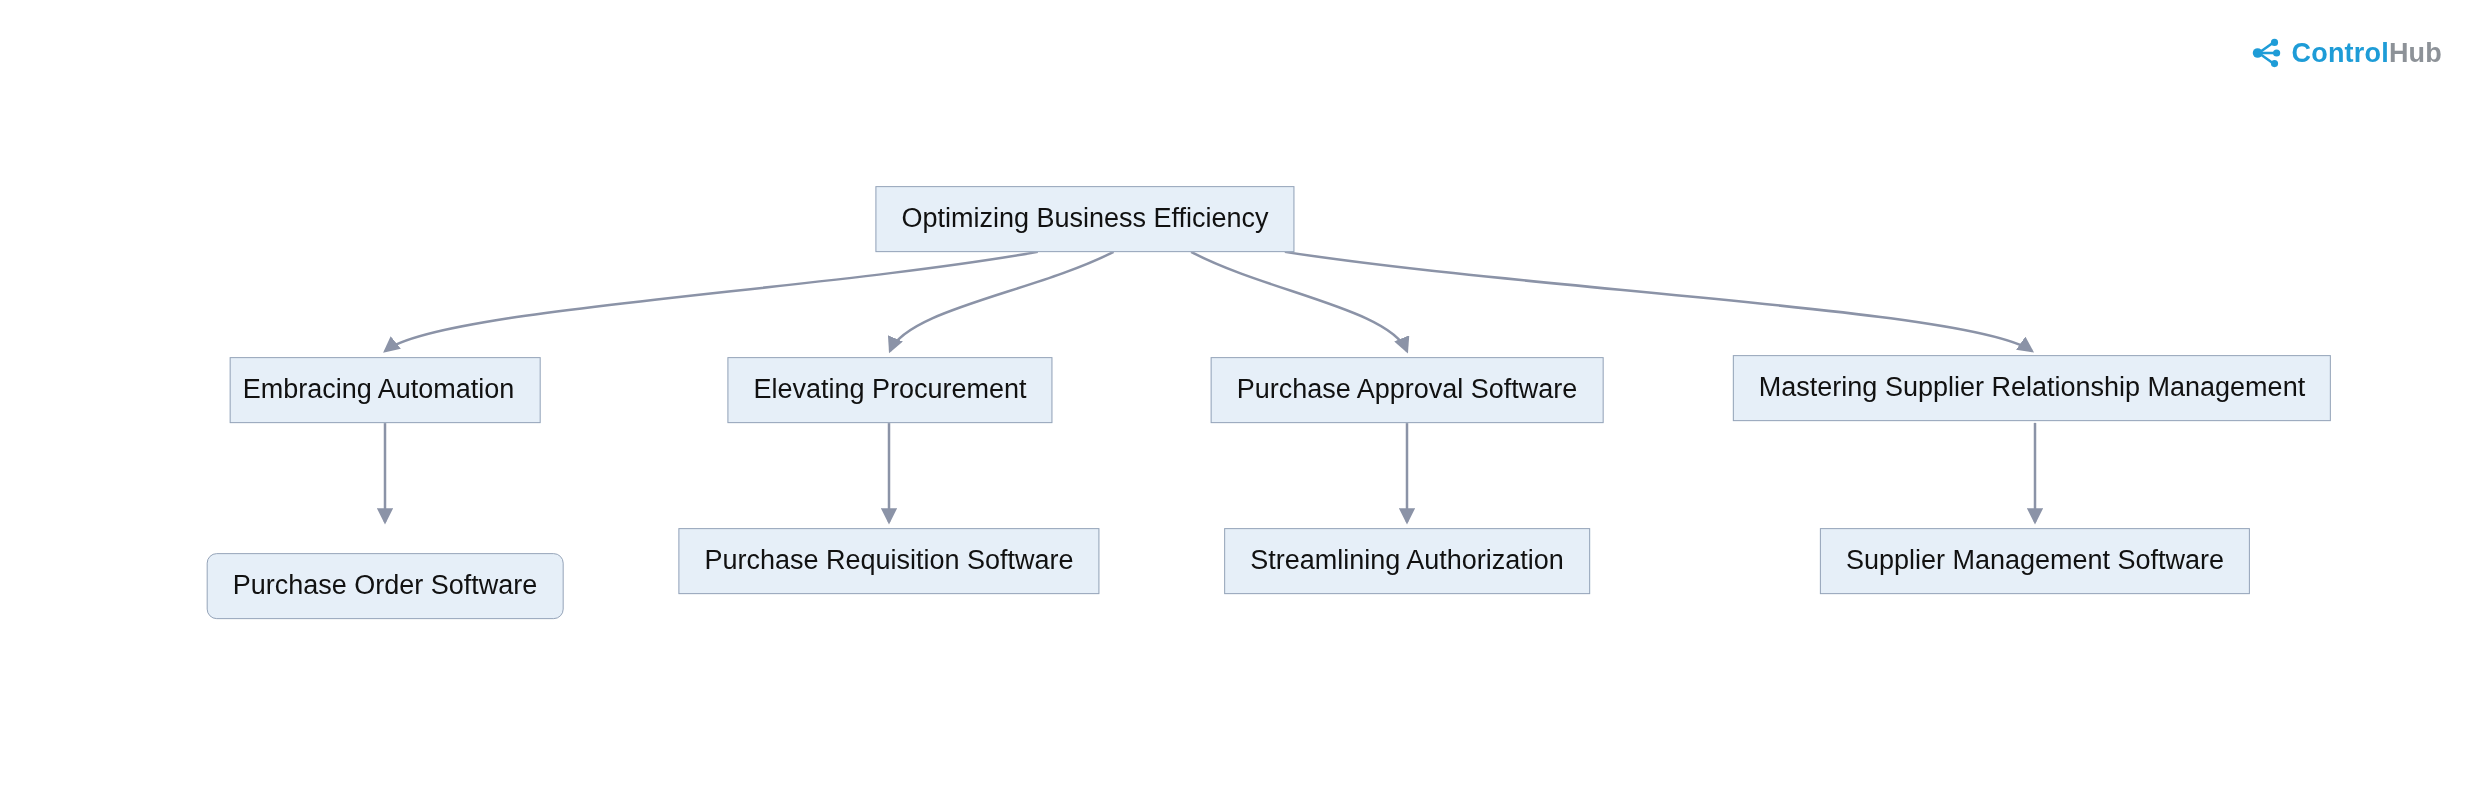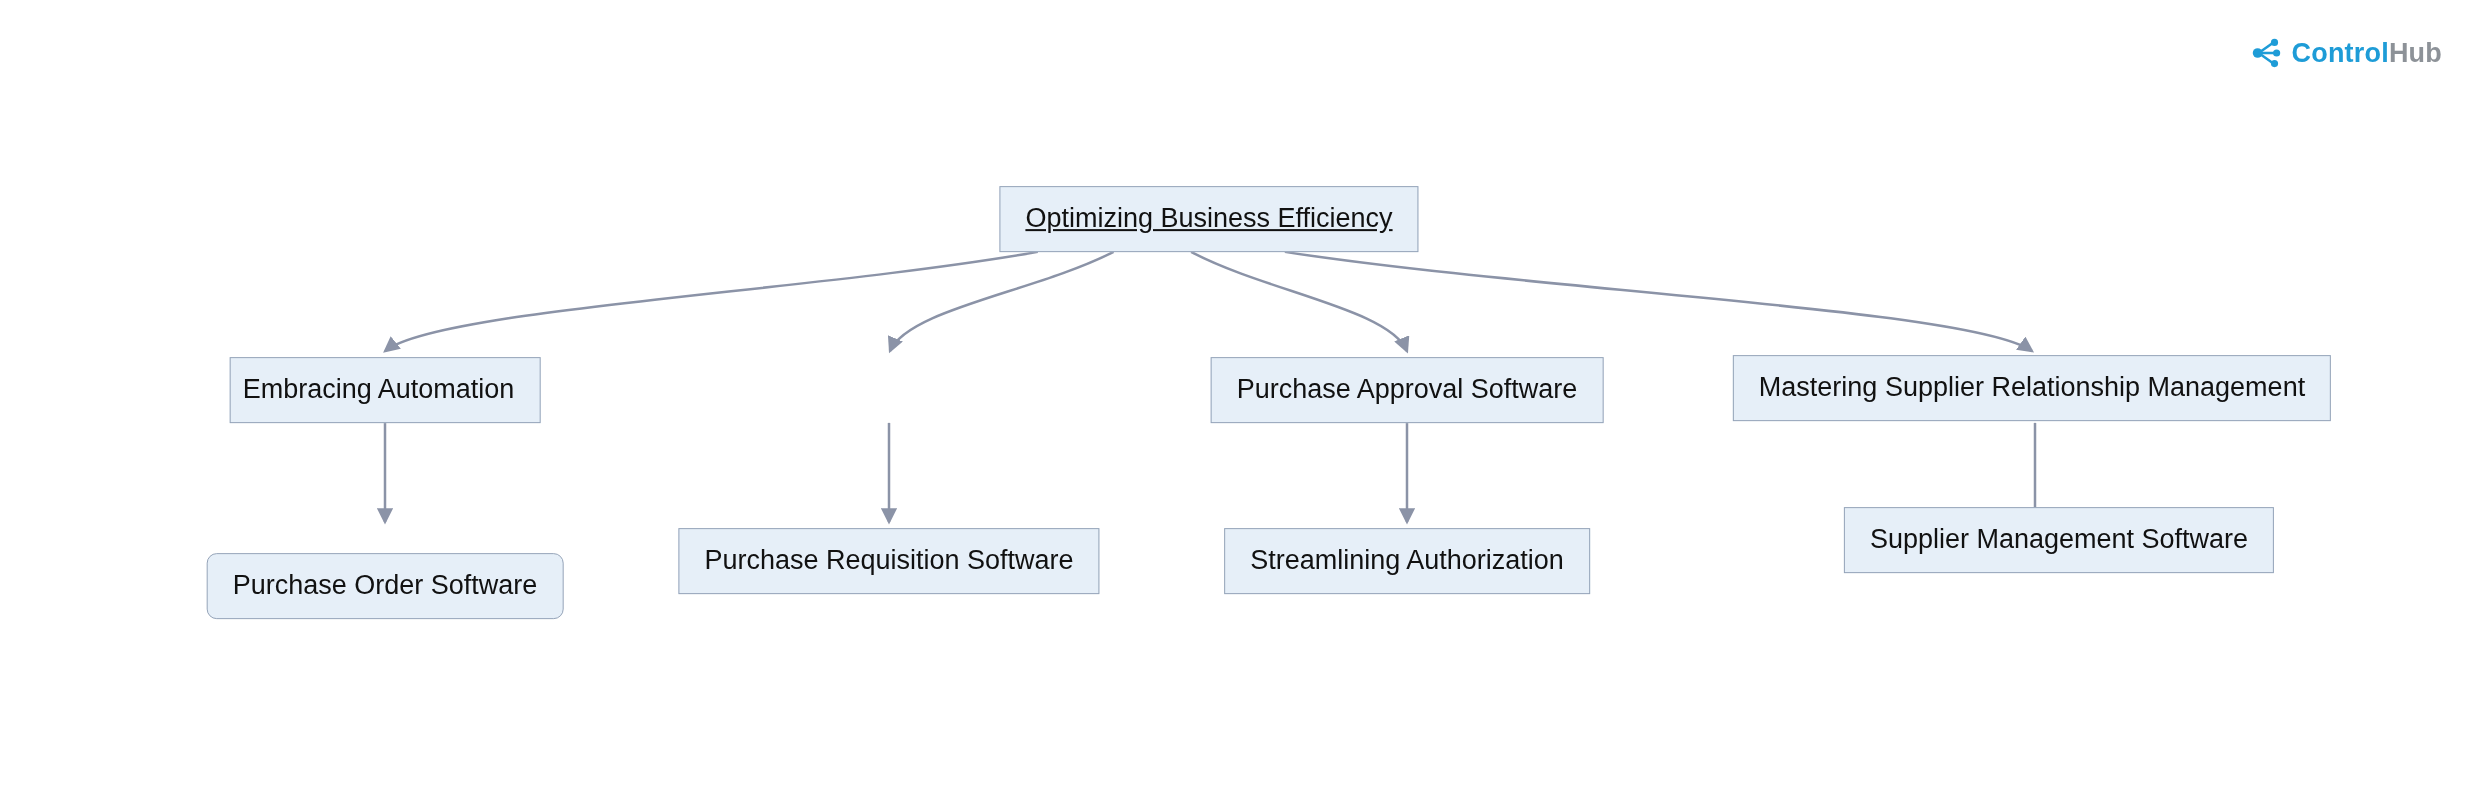--- a/index.html
+++ b/index.html
@@ -37,29 +37,29 @@
     border: 1.6px solid var(--node-border, #94A3B8);
     padding: 15px 25px;
     font-size: 27px;
     line-height: 1.25;
     color: #111111;
     white-space: nowrap;
     text-align: center;
     box-sizing: border-box;
   }
   
-  #node-root  { left: 1209px; top: 219px; text-decoration: underline; }
+  #node-root  { left: 1085px; top: 219px; }
   #node-l2-0  { left:  385px; top: 390px; padding-left: 12px; }
   #node-l2-1  { left:  890px; top: 390px; }
   #node-l2-2  { left: 1407px; top: 390px; }
   #node-l2-3  { left: 2032px; top: 388px; }
   #node-l3-0  { left:  385px; top: 586px; border-radius: 10px; }
   #node-l3-1  { left:  889px; top: 561px; }
   #node-l3-2  { left: 1407px; top: 561px; }
-  #node-l3-3  { left: 2035px; top: 540px; margin-left: 24px; }
+  #node-l3-3  { left: 2035px; top: 561px; }
 
   .logo {
     position: absolute;
     top: 34px;
     right: 38px;
     display: flex;
     align-items: center;
     gap: 8px;
     text-align: right;
   }
@@ -91,20 +91,21 @@
         <path d="M 889 422.875 L 889 522.125" class="edge" marker-end="url(#arrow)"></path>
         <path d="M 1407 422.875 L 1407 522.125" class="edge" marker-end="url(#arrow)"></path>
         <path d="M 2035 422.875 L 2035 522.125" class="edge" marker-end="url(#arrow)"></path>
       </g>
   </svg>
 
   <div class="node" id="node-root">Optimizing Business Efficiency</div>
 
   <div class="node" id="node-l2-0">Embracing Automation</div>
 
+  <div class="node" id="node-l2-1">Elevating Procurement</div>
 
   <div class="node" id="node-l2-2">Purchase Approval Software</div>
 
   <div class="node" id="node-l2-3">Mastering Supplier Relationship Management</div>
 
   <div class="node" id="node-l3-0">Purchase Order Software</div>
 
   <div class="node" id="node-l3-1">Purchase Requisition Software</div>
 
   <div class="node" id="node-l3-2">Streamlining Authorization</div>

